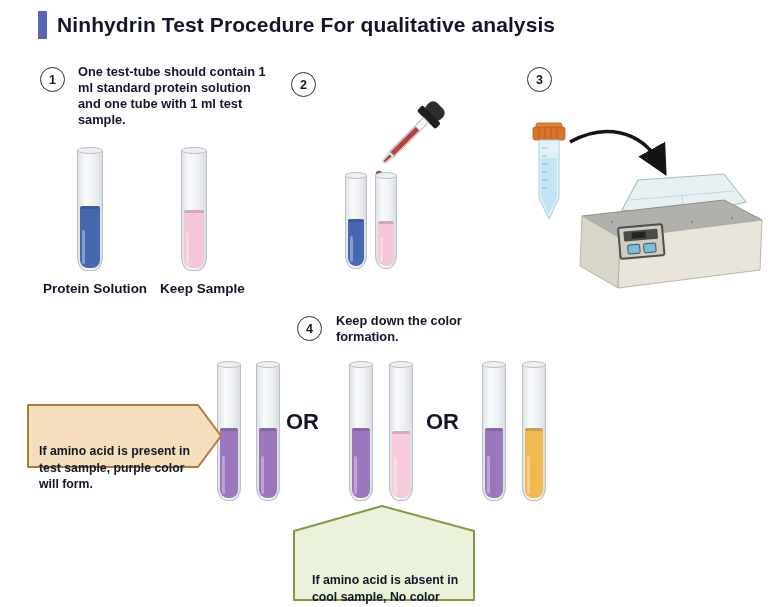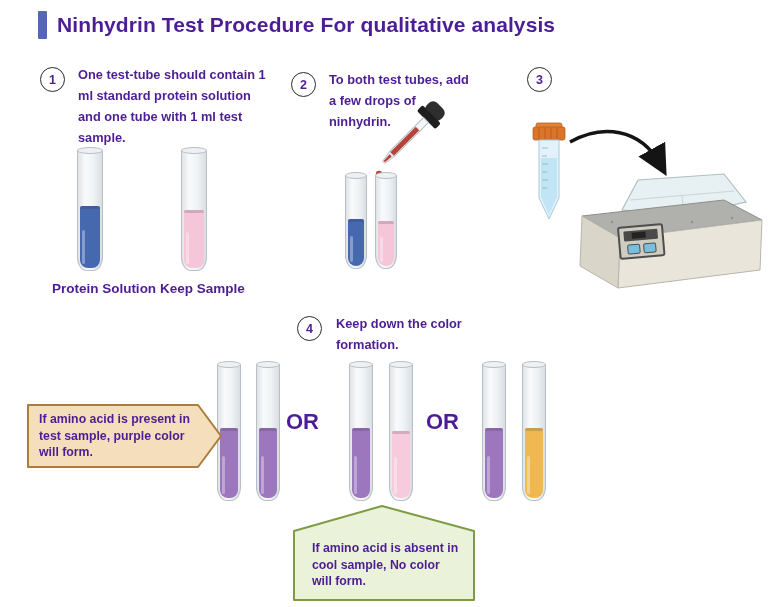--- a/index.html
+++ b/index.html
@@ -1,31 +1,31 @@
 <!DOCTYPE html>
 <html><head>
 <meta charset="utf-8">
 <style>
   html,body { margin:0; padding:0; background:#ffffff; }
   .canvas {
     position:relative; width:768px; height:607px; background:#ffffff;
-    font-family:"Liberation Sans", sans-serif; color:#4c1d95; overflow:hidden;
+    font-family:"Liberation Sans", sans-serif; color:#0f172a; overflow:hidden;
   }
   .abs { position:absolute; }
   .title { font-size:21px; font-weight:700; letter-spacing:.1px; white-space:nowrap; }
   .accent-bar { width:9px; height:28px; border-radius:1px; }
   .badge {
     width:25px; height:25px; border:1.7px solid #2b2b2b; border-radius:50%;
     display:flex; align-items:center; justify-content:center;
     font-size:12.5px; font-weight:700; background:#fff; box-sizing:border-box;
   }
-  .step-text { font-size:12.8px; font-weight:700; line-height:21px; }
+  .step-text { font-size:12.8px; font-weight:700; line-height:16px; }
   .tube-label { font-size:13.5px; font-weight:700; text-align:center; }
   .or { font-size:22px; font-weight:800; }
-  .callout-text { font-size:12.3px; font-weight:700; line-height:16.5px; }
+  .callout-text { font-size:12.3px; font-weight:700; line-height:16.5px;margin-top:32px; }
 
   
   .tube { position:absolute; }
   .tube .glass {
     position:absolute; left:0; right:0; top:3px; bottom:0; box-sizing:border-box;
     background:linear-gradient(to right,#dfe3e7,#f8fafb 30%,#eff2f4 65%,#d9dee2);
     border:1.5px solid #b9bfc6; border-top:none;
     border-radius:0 0 10px 10px / 0 0 14px 14px;
   }
   .tube .rim {
@@ -62,27 +62,26 @@
   <div class="tube" style="left:77px;top:147px;width:26px;height:124px">
     <div class="glass"></div>
     <div class="liquid" style="height: 62px; background: rgb(70, 104, 174);"></div>
     <div class="rim"></div>
   </div>
   <div class="tube" style="left:181px;top:147px;width:26px;height:124px">
     <div class="glass"></div>
     <div class="liquid" style="height: 58px; background: rgb(245, 198, 216);"></div>
     <div class="rim"></div>
   </div>
-  <div class="abs tube-label" style="left:39px;top:281px;width:130px">Protein Solution</div>
+  <div class="abs tube-label" style="left:30px;top:281px;width:130px">Protein Solution</div>
   <div class="abs tube-label" style="left:155px;top:281px;width:95px">Keep Sample</div>
 
   <div class="abs badge" style="left:291px;top:72px">
     <span>2</span>
   </div>
-  <div class="abs step-text" style="left:329px;top:69px;width:145px">To both test tubes, add a few drops of ninhydrin.</div>
 
   <svg class="abs" style="left:346px;top:94px" width="112" height="96" viewBox="0 0 112 96">
     <g transform="rotate(45 80 26)">
       <rect x="70" y="6" width="20" height="15" rx="6" fill="#2e2e2e"></rect>
       <rect x="67" y="18" width="26" height="8" rx="2" fill="#1e1e1e"></rect>
       <rect x="76.5" y="26" width="7" height="48" fill="#f4f6f7" stroke="#b4bac0" stroke-width="1"></rect>
       <rect x="77.5" y="38" width="5" height="36" style="fill: rgb(181, 67, 58);"></rect>
       <polygon points="76.5,74 83.5,74 81.6,86 78.4,86" fill="#e8ebed" stroke="#b4bac0" stroke-width="0.8"></polygon>
       <polygon points="78.5,76 81.5,76 80.9,85 79.1,85" style="fill: rgb(181, 67, 58);"></polygon>
     </g>

